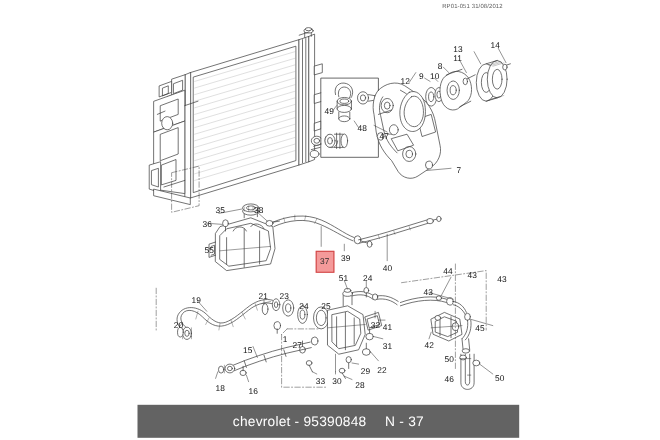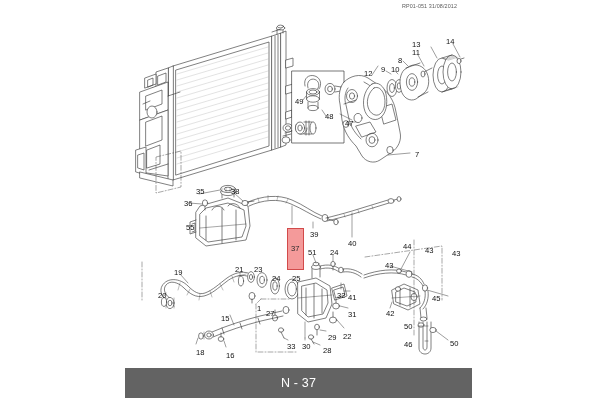--- a/index.html
+++ b/index.html
@@ -8,21 +8,21 @@
   #page{position:relative;width:600px;height:400px;background:#fff;}
 
   #header-stamp{position:absolute;left:402px;top:3px;font-size:5.4px;
       letter-spacing:.12px;color:#5b5b5b;white-space:nowrap;}
 
   #diagram{position:absolute;left:0;top:0;width:600px;height:400px;}
 
   .cap{position:absolute;font-size:7.6px;color:#111;white-space:nowrap;
        letter-spacing:.1px;line-height:1;}
   .cap.hl{background:#f49a9a;border:1px solid #d24a4a;color:#2a2a2a;
-       padding:16px 3px;line-height:1;}
+       padding:5px 3px;line-height:1;}
 
   #footer-bar{position:absolute;left:125px;top:368px;width:347px;height:30px;
       background:#636363;display:flex;align-items:center;justify-content:center;}
   #footer-inner{display:flex;align-items:baseline;gap:17px;}
   .foot-txt{color:#fff;font-size:12.5px;letter-spacing:.2px;}
 </style>
 </head>
 <body>
 
 <div id="page">
@@ -471,17 +471,18 @@
     <span class="cap" style="left:325px;top:113px">48</span>
     <span class="cap" style="left:295px;top:98px">49</span>
     <span class="cap" style="left:404px;top:323px">50</span>
     <span class="cap" style="left:450px;top:340px">50</span>
     <span class="cap" style="left:308px;top:249px">51</span>
     <span class="cap" style="left:330px;top:249px">24</span>
   </div>
 
   <div id="footer-bar">
     <div id="footer-inner">
+      <span class="foot-txt">chevrolet - 95390848</span>
       <span class="foot-txt">N - 37</span>
     </div>
   </div>
 
 </div>
 
 </body></html>

